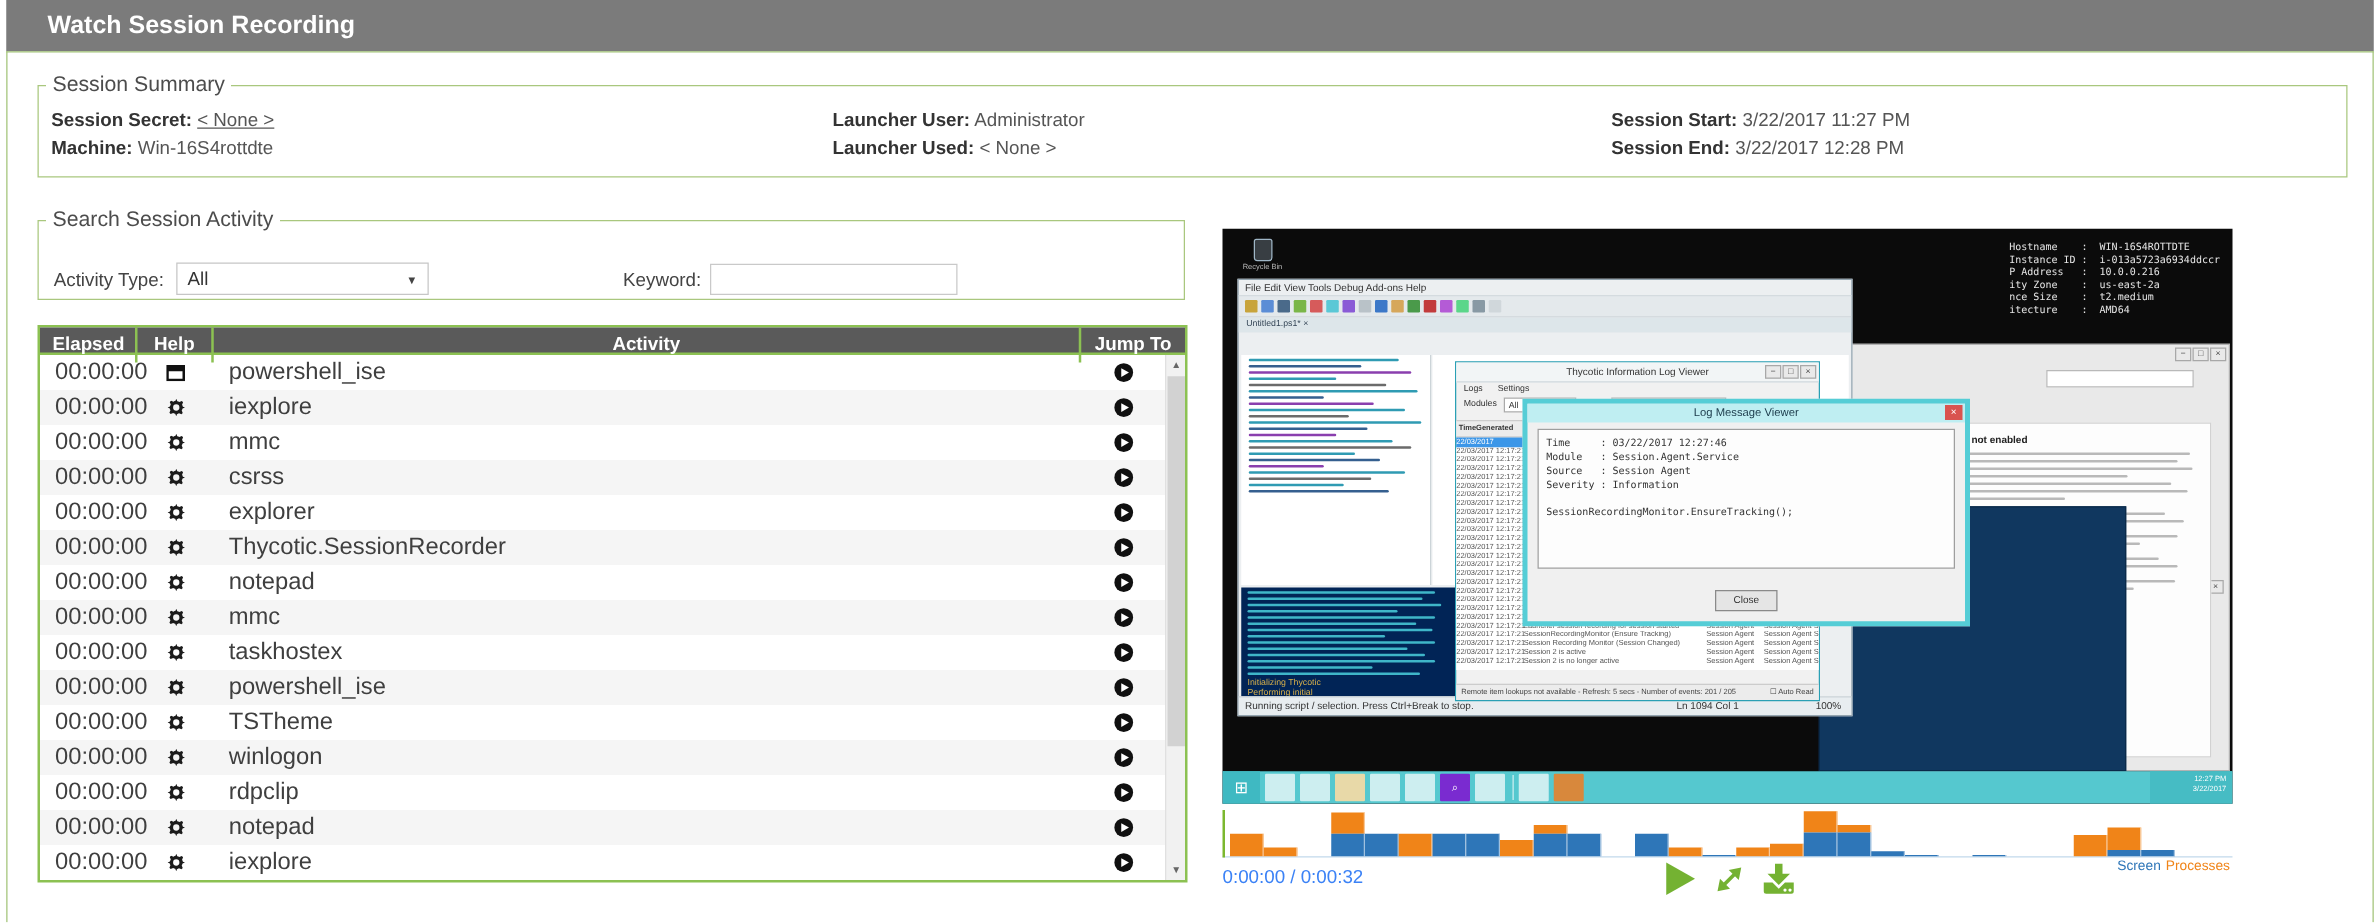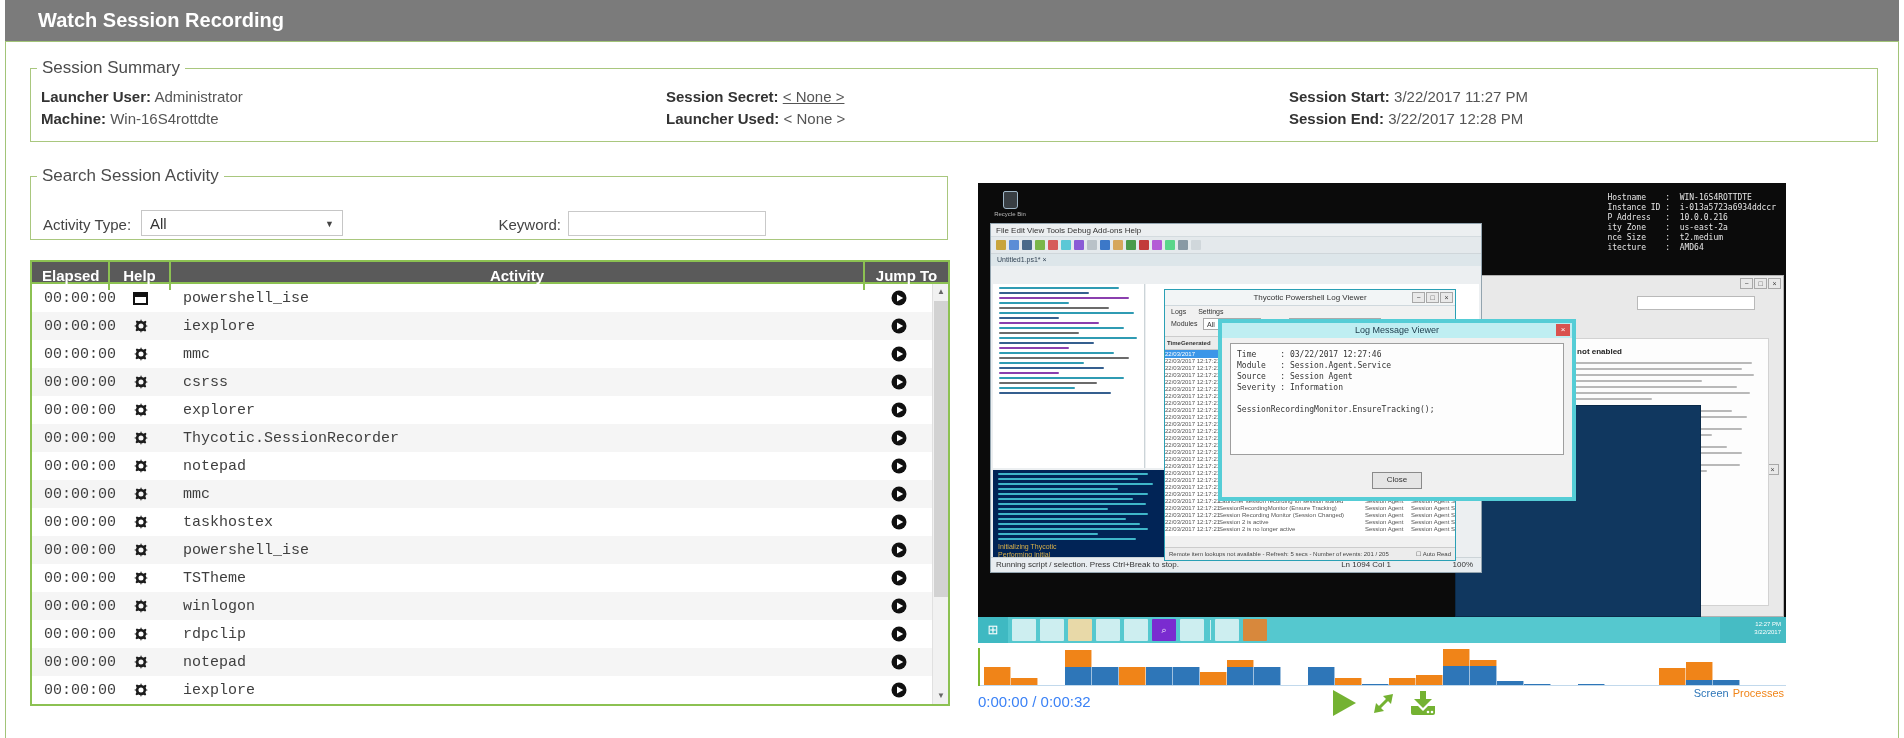--- a/index.html
+++ b/index.html
@@ -25,21 +25,21 @@
   .kwlabel{position:absolute;left:420px;top:30px;width:110px;text-align:right;font-size:15px;color:#444;}
   .kwinput{position:absolute;left:537px;top:25px;width:184px;height:23px;border:1px solid #c9c9c9;background:#fff;
            font-size:14px;padding:0 6px;box-sizing:content-box;}
   
   .atable{position:absolute;left:30px;top:260px;width:920px;border:2px solid #8cc152;box-sizing:border-box;background:#fff;}
   .ahead{display:grid;grid-template-columns:78px 61px 694px 83px;height:22px;background:#5a5a5a;border-bottom:2px solid #8cc152;box-sizing:border-box;}
   .ahead div{color:#fff;font-weight:700;font-size:15px;line-height:28px;text-align:center;border-right:2px solid #8cc152;box-sizing:border-box;}
   .ahead div:last-child{border-right:none;}
   .ahead .h-elapsed{text-align:left;padding-left:10px;}
   .abody{position:relative;height:420px;overflow:hidden;}
-  .arow{display:grid;grid-template-columns:78px 61px 694px 83px;height:28px;align-items:center;font-size:15px;color:#3f3f3f;font-family:Liberation Mono, monospace;}
+  .arow{display:grid;grid-template-columns:78px 61px 694px 83px;height:28px;align-items:center;font-size:19px;color:#3f3f3f;}
   .arow:nth-child(even){background:#f5f5f5;}
   .elapsed{padding-left:12px;}
   .acticon{justify-self:center;line-height:0;}
   .aname{padding-left:12px;}
   .jumpcell{justify-self:center;padding-right:16px;line-height:0;}
   .jumpbtn{cursor:pointer;display:inline-block;line-height:0;}
   .sbar{position:absolute;right:0;top:0;width:16px;height:420px;background:#f1f1f1;border-left:1px solid #e0e0e0;box-sizing:border-box;}
   .sbtn{position:absolute;left:0;width:16px;height:16px;font-size:8px;color:#666;text-align:center;line-height:16px;}
   .sup{top:0;} .sdown{bottom:0;}
   .sthumb{position:absolute;left:1px;top:17px;width:14px;height:296px;background:#d2d2d2;}
@@ -130,26 +130,26 @@
 
   <div class="titlebar">
     <div class="t">Watch Session Recording</div>
   </div>
   <div class="pageframe"></div>
 
   <fieldset class="fs1">
     <legend>Session Summary</legend>
     <div class="sumgrid">
       <div>
+        <span class="lbl">Session Secret:</span>
+        <a class="nonelink">&lt; None &gt;</a>
+      </div>
+      <div>
         <span class="lbl">Launcher User:</span>
         <span class="val">Administrator</span>
-      </div>
-      <div>
-        <span class="lbl">Session Secret:</span>
-        <a class="nonelink">&lt; None &gt;</a>
       </div>
       <div>
         <span class="lbl">Session Start:</span>
         <span class="val">3/22/2017 11:27 PM</span>
       </div>
       <div>
         <span class="lbl">Machine:</span>
         <span class="val">Win-16S4rottdte</span>
       </div>
       <div>
@@ -477,21 +477,21 @@
         </div>
       <div class="isestatus">
         <span class="sl">Running script / selection. Press Ctrl+Break to stop.</span>
         <span class="sln">Ln 1094  Col 1</span>
         <span class="szm">100%</span>
       </div>
     </div>
 
     <div class="win logv">
       <div class="wtitle">
-        <span>Thycotic Powershell Log Viewer</span>
+        <span>Thycotic Information Log Viewer</span>
         <div class="wbtns">
           <div class="wb">−</div>
           <div class="wb">□</div>
           <div class="wb">×</div>
         </div>
       </div>
       <div class="lvmenu">
         <span>Logs</span>
         <span>Settings</span>
       </div>

